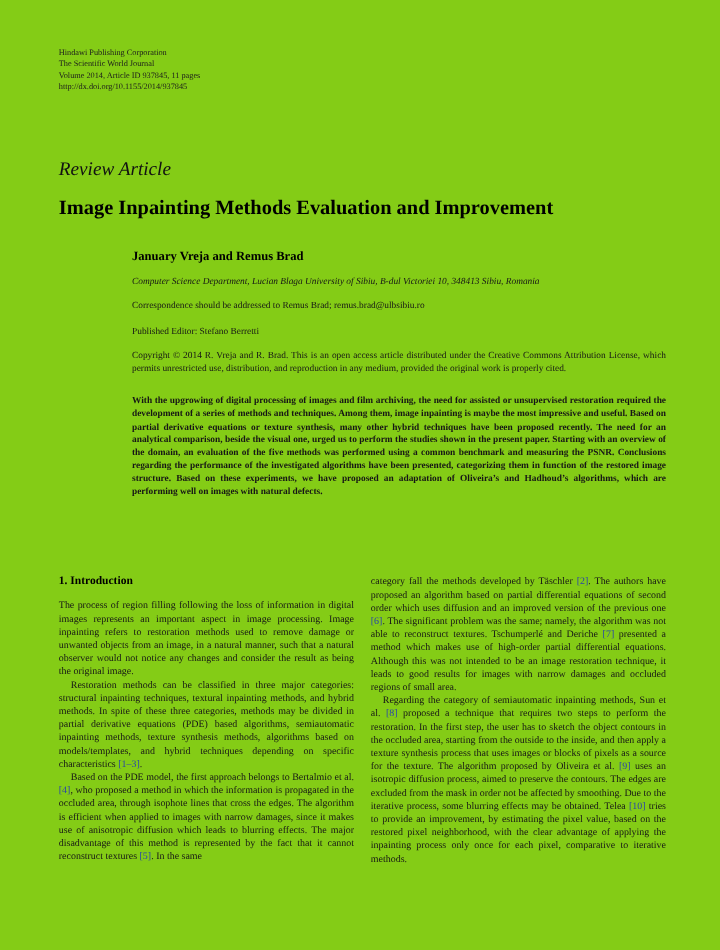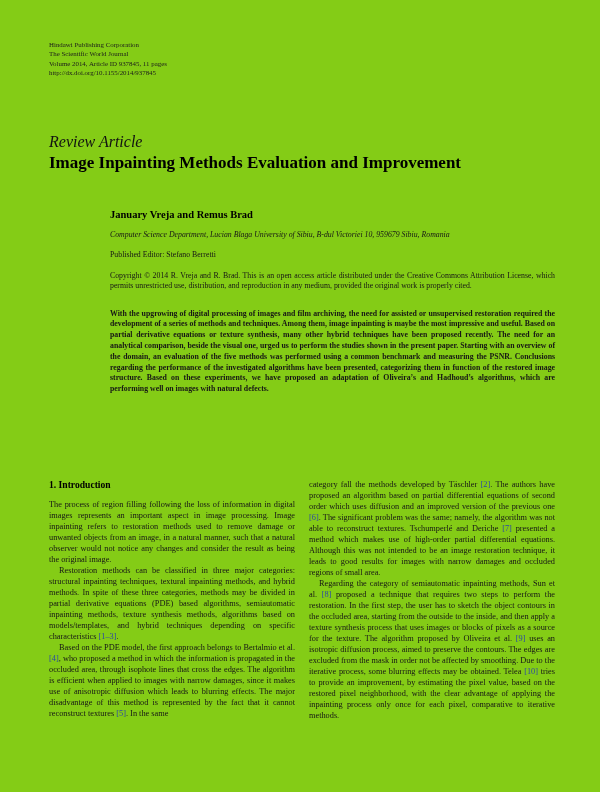--- a/index.html
+++ b/index.html
@@ -18,21 +18,21 @@
     position:absolute; left:49px; top:40px;
     font-size:6.9px; line-height:9.4px; color:#1c1c1c;
   }
 
   
   .article-head { position:absolute; left:49px; top:132px; width:506px; }
   .review-type {
     font-size:16px; font-style:italic; color:#121212; line-height:20px;
   }
   .title {
-    font-size:17px; font-weight:bold; line-height:22px; margin-top:0;
+    font-size:17px; font-weight:bold; line-height:22px; margin-top:10px;
     color:#000;
   }
 
   
   .meta { position:absolute; left:110px; top:209px; width:445px; }
   .authors { font-size:10.5px; font-weight:bold; color:#000; }
   .meta-line { font-size:7.8px; line-height:10.4px; margin-top:10px; }
   .affiliation { font-style:italic; }
   .copyright, .abstract { text-align:justify; }
   .abstract { margin-top:17px; line-height:10.8px;font-weight:bold; }
@@ -64,21 +64,22 @@
     <div>http://dx.doi.org/10.1155/2014/937845</div>
   </header>
 
   <div class="article-head">
     <div class="review-type">Review Article</div>
     <h1 class="title">Image Inpainting Methods Evaluation and Improvement</h1>
   </div>
 
   <div class="meta">
     <div class="authors">January Vreja and Remus Brad</div>
-    <div class="meta-line affiliation">Computer Science Department, Lucian Blaga University of Sibiu, B-dul Victoriei 10, 959679 Sibiu, Romania</div>
+    <div class="meta-line affiliation">Computer Science Department, Lucian Blaga University of Sibiu, B-dul Victoriei 10, 348413 Sibiu, Romania</div>
+    <div class="meta-line">Correspondence should be addressed to Remus Brad; remus.brad@ulbsibiu.ro</div>
     <div class="meta-line">Published Editor: Stefano Berretti</div>
     <div class="meta-line copyright">Copyright © 2014 R. Vreja and R. Brad. This is an open access article distributed under the Creative Commons Attribution License, which permits unrestricted use, distribution, and reproduction in any medium, provided the original work is properly cited.</div>
     <div class="meta-line abstract">With the upgrowing of digital processing of images and film archiving, the need for assisted or unsupervised restoration required the development of a series of methods and techniques. Among them, image inpainting is maybe the most impressive and useful. Based on partial derivative equations or texture synthesis, many other hybrid techniques have been proposed recently. The need for an analytical comparison, beside the visual one, urged us to perform the studies shown in the present paper. Starting with an overview of the domain, an evaluation of the five methods was performed using a common benchmark and measuring the PSNR. Conclusions regarding the performance of the investigated algorithms have been presented, categorizing them in function of the restored image structure. Based on these experiments, we have proposed an adaptation of Oliveira’s and Hadhoud’s algorithms, which are performing well on images with natural defects.</div>
   </div>
 
   <div class="columns">
     <div class="col">
       <h2 class="section-heading">1. Introduction</h2>
       <div>
           <p class="para">The process of region filling following the loss of information in digital images represents an important aspect in image processing. Image inpainting refers to restoration methods used to remove damage or unwanted objects from an image, in a natural manner, such that a natural observer would not notice any changes and consider the result as being the original image.</p>

